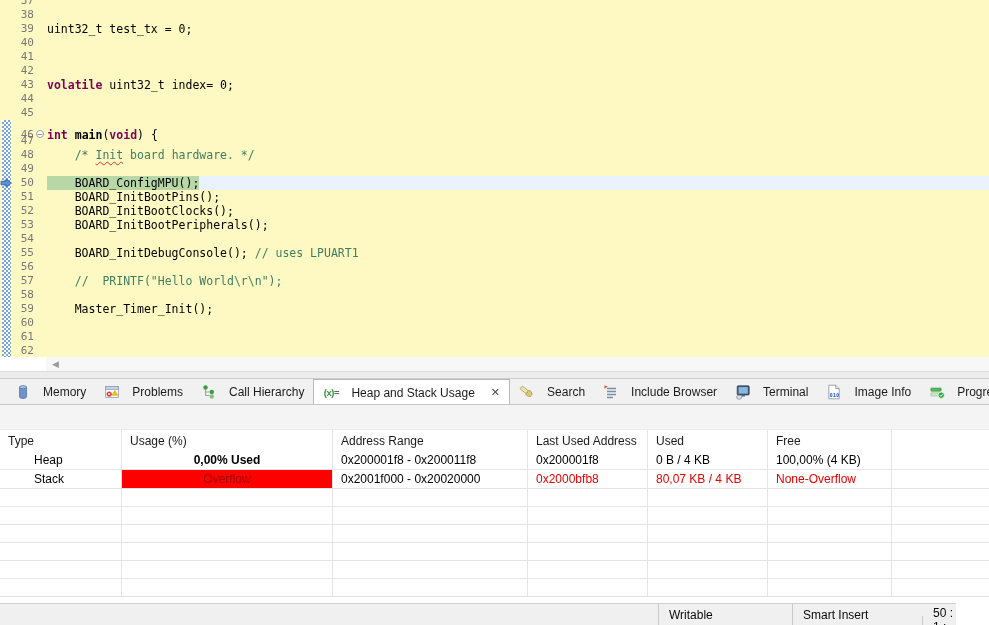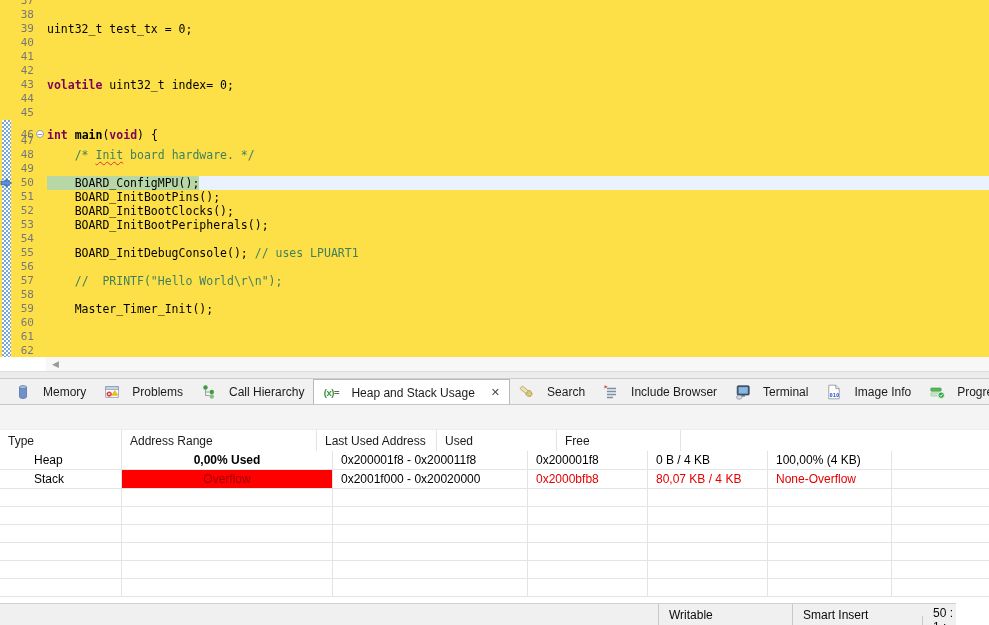--- a/index.html
+++ b/index.html
@@ -3,21 +3,21 @@
 <meta charset="utf-8">
 <style>
   html,body{margin:0;padding:0;}
   body{
     width:989px;height:625px;position:relative;overflow:hidden;
     background:#ffffff;font-family:"Liberation Sans",sans-serif;
     -webkit-font-smoothing:antialiased;
   }
   
   .editor{
-    position:absolute;top:0;left:0;width:989px;height:357px;background:#fde047;
+    position:absolute;top:0;left:0;width:989px;height:357px;background:#fef9c3;
     overflow:hidden;font-family:"DejaVu Sans Mono",monospace;font-size:11.5px;
   }
   .code-line{position:absolute;left:0;width:100%;height:14px;line-height:14px;display:flex;white-space:pre;}
   .ln-num{width:34px;flex:none;text-align:right;color:#787878;font-size:11px;}
   .ln-fold{width:13px;flex:none;position:relative;}
   .fold-circle{
     position:absolute;left:2px;top:2px;width:8px;height:8px;border:1px solid #9e9e9e;border-radius:50%;
     color:#707070;font-size:9px;line-height:7px;text-align:center;background:#fff;box-sizing:border-box;
   }
   .ln-code{flex:1;color:#000;}
@@ -230,20 +230,21 @@
         </svg>
       </span>
       <span class="tab-label">Console</span>
     </div>
   </div>
 <div class="viewbar"></div>
 
 <div class="table-wrap">
     <div class="trow thead">
       <div class="tcell hcell" style="width: 122px;">Type</div>
+      <div class="tcell hcell" style="width: 211px;">Usage (%)</div>
       <div class="tcell hcell" style="width: 195px;">Address Range</div>
       <div class="tcell hcell" style="width: 120px;">Last Used Address</div>
       <div class="tcell hcell" style="width: 120px;">Used</div>
       <div class="tcell hcell" style="width: 124px;">Free</div>
       <div class="tcell hcell flexfill"></div>
     </div>
     <div class="trow">
       <div class="tcell type-cell" style="width: 122px;">Heap</div>
       <div class="tcell usage-cell usage-bold" style="width: 211px;">0,00% Used</div>
       <div class="tcell " style="width: 195px;">0x200001f8 - 0x200011f8</div>

